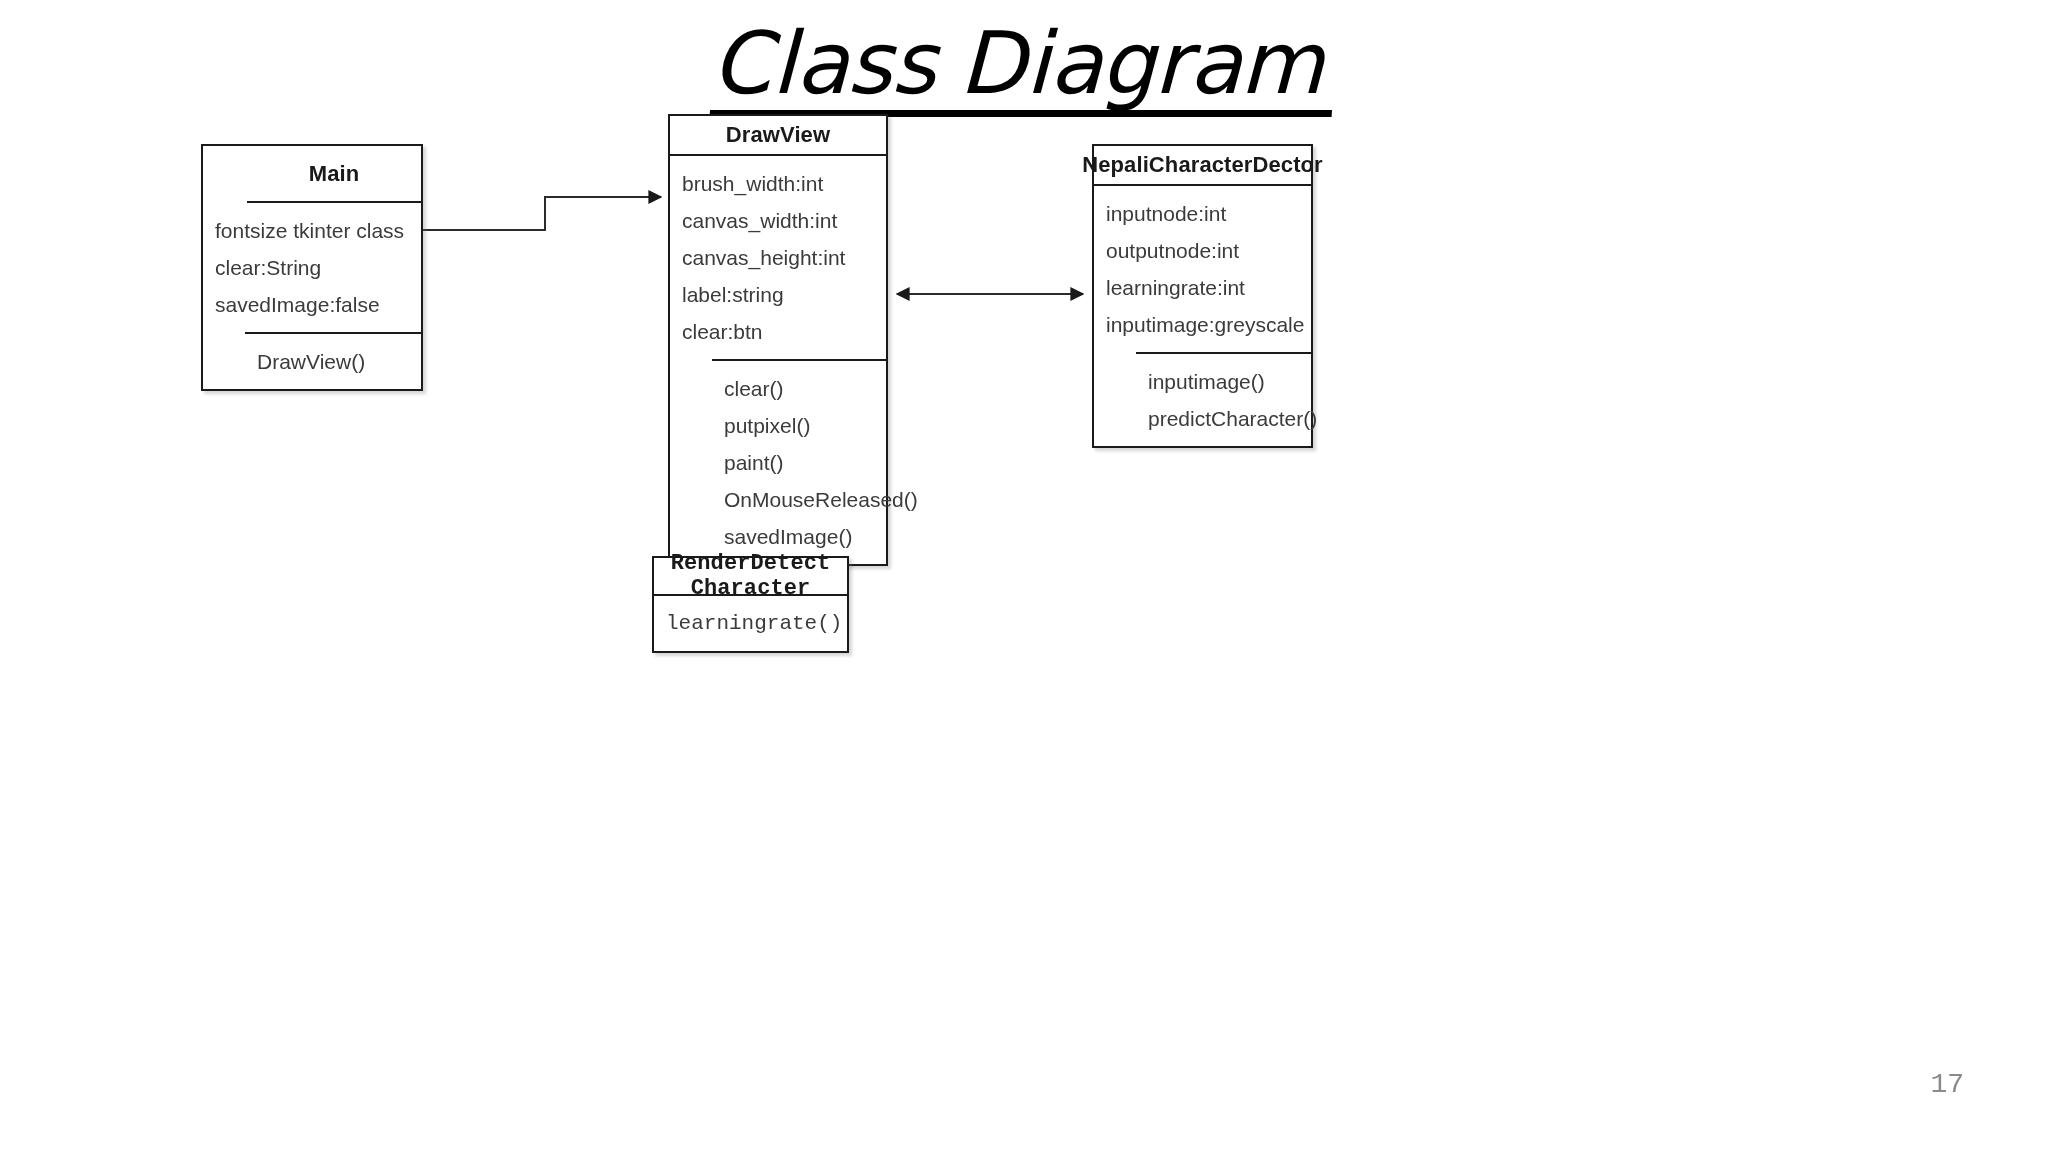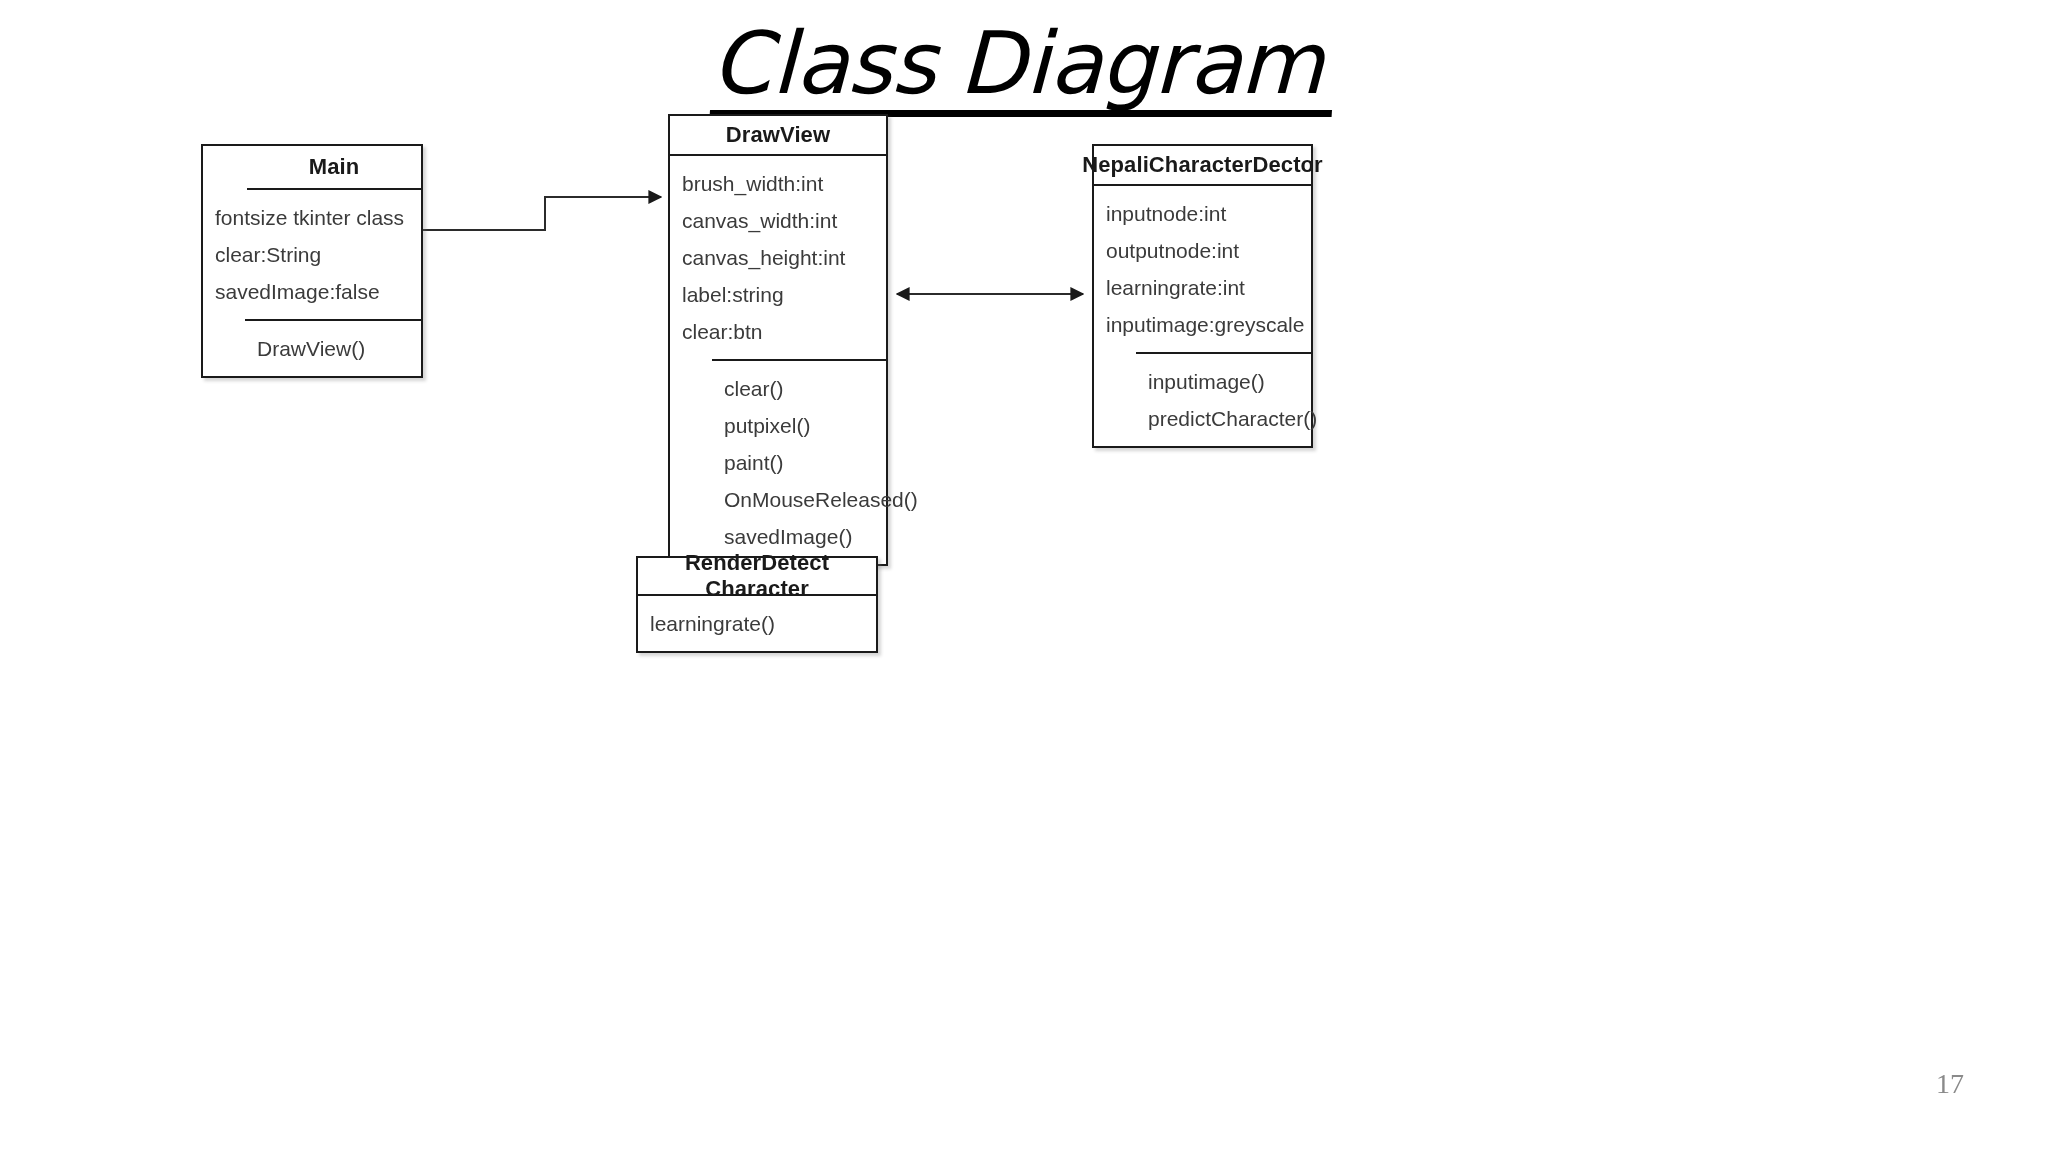--- a/index.html
+++ b/index.html
@@ -69,50 +69,50 @@
   .uml-row {
     font-size: 21px;
     color: #3b3b3b;
     line-height: 1.0;
     padding: 8px 0 8px 12px;
     white-space: nowrap;
   }
 
   
   #class-main       { left: 201px; top: 144px;  width: 222px; }
-  #class-main .uml-header { height: 44px; margin-left: 44px; }
+  #class-main .uml-header { height: 57px; margin-left: 44px; }
 
   #class-drawview   { left: 668px; top: 114px;  width: 220px; }
   #class-drawview .uml-header { height: 40px; }
 
   #class-nepali     { left: 1092px; top: 144px; width: 221px; }
   #class-nepali .uml-header { height: 40px; }
 
-  #class-render     { left: 636px; top: 556px;  width: 242px; }
+  #class-render     { left: 652px; top: 556px;  width: 197px; font-family: Liberation Mono, monospace; }
   #class-render .uml-header { height: 38px; }
 
   
   .connector {
     position: absolute;
     overflow: visible;
   }
   .conn-line {
     stroke: #2b2b2b;
     stroke-width: 2;
     fill: none;
   }
 
   
   #page-number {
     position: absolute;
     right: 84px;
     bottom: 52px;
     font-size: 28px;
     color: #8a8a8a;
-    font-family: Liberation Serif, serif;
+    font-family: Liberation Mono, monospace;
   }
 </style>
 </head>
 <body>
 
 <div id="slide">
 
   <div id="title-wrap">
     <span id="slide-title">Class Diagram</span>
   </div>

